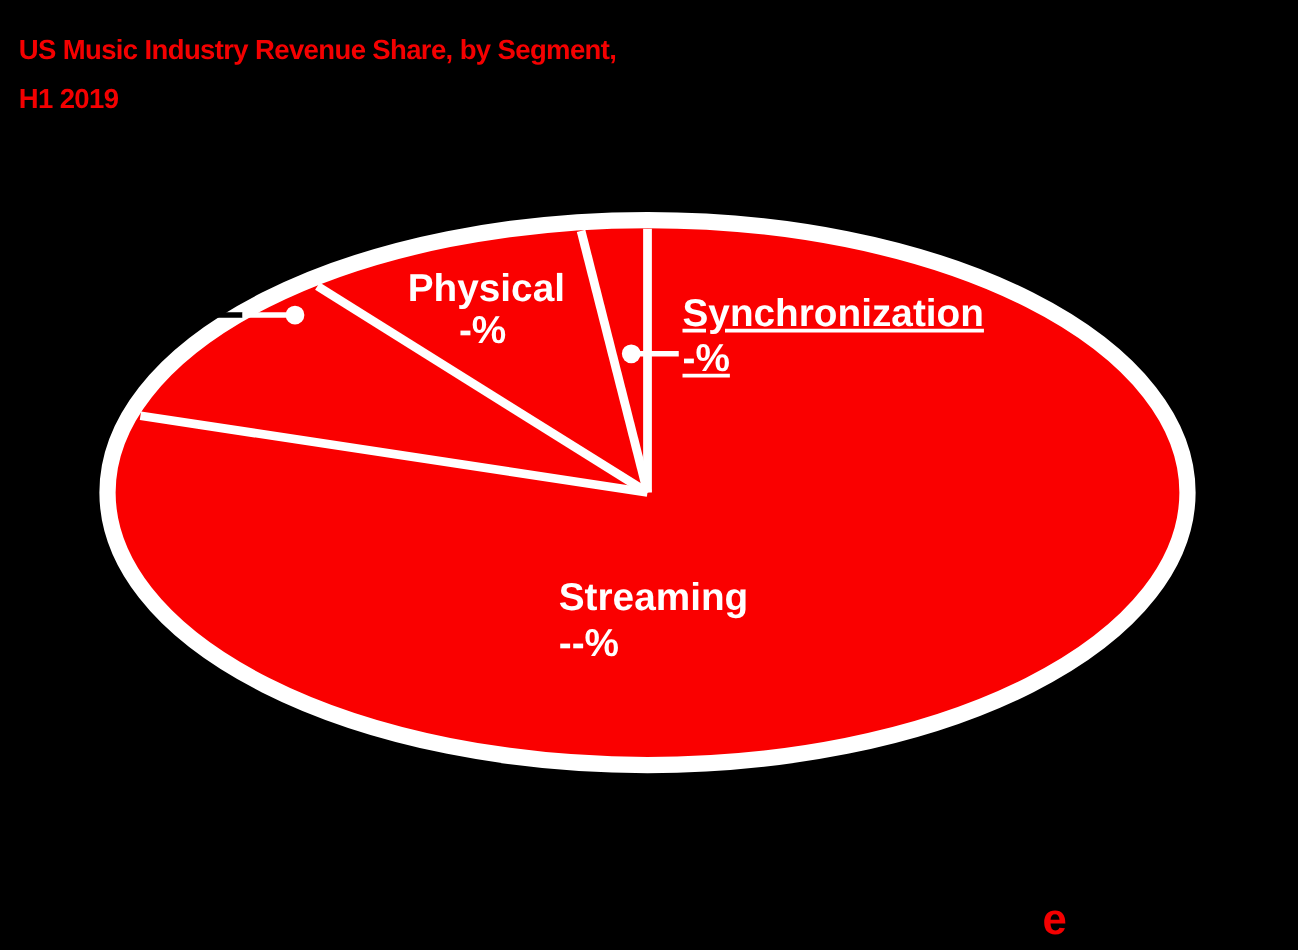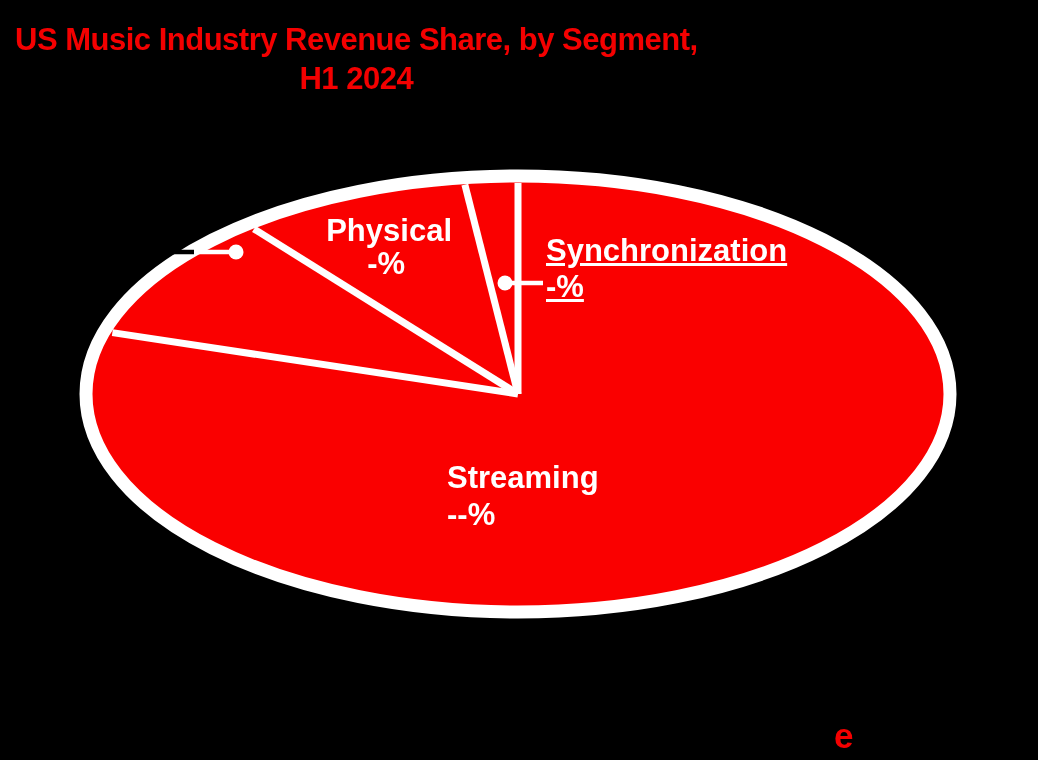--- a/index.html
+++ b/index.html
@@ -6,22 +6,22 @@
   body {
     width: 1038px; height: 760px;
     background: #000000;
     overflow: hidden;
     font-family: "Liberation Sans", sans-serif;
   }
   .stage { position: absolute; left: 0; top: 0; width: 1038px; height: 760px; }
   svg.pie { position: absolute; left: 0; top: 0; }
   .title {
     position: absolute; left: 15px; top: 20px;
-    color: #f40000; font-size: 31px; font-weight: bold;
-    line-height: 39px; letter-spacing: -0.5px; white-space: nowrap; text-align: center;
+    color: #f40000; font-size: 22px; font-weight: bold;
+    line-height: 39px; letter-spacing: -0.5px; white-space: nowrap;
   }
   .lbl {
     position: absolute; color: #ffffff;
     font-size: 31px; font-weight: bold; white-space: nowrap;
   }
   .lbl-physical { top: 214px; right: 586px; text-align: center; line-height: 33px; }
   .lbl-physical .val { padding-right: 6px; }
   .lbl-sync { top: 233px; left: 546px; line-height: 36px; text-decoration: underline; }
   .lbl-streaming { top: 459px; left: 447px; line-height: 37px; }
   .lbl-downloads { top: 219px; right: 894px; text-align: right; line-height: 33px; color: #000000; }
@@ -30,21 +30,21 @@
     color: #f40000; font-size: 35px; font-weight: bold;
   }
 </style>
 </head>
 <body>
 
 <div class="stage">
 
   <div class="title">
     <div>US Music Industry Revenue Share, by Segment,</div>
-    <div>H1 2024</div>
+    <div>H1 2019</div>
   </div>
 
   <svg id="pie-svg" class="pie" width="1038" height="760" viewBox="0 0 1038 760" xmlns="http://www.w3.org/2000/svg">
       <ellipse cx="518" cy="394" rx="432" ry="218" fill="#fa0000" stroke="#ffffff" stroke-width="13"></ellipse>
       <line x1="518" y1="394" x2="518" y2="183" stroke="#ffffff" stroke-width="7"></line>
       <line x1="518" y1="394" x2="112.35409013905587" y2="332.5913687992346" stroke="#ffffff" stroke-width="7"></line>
       <line x1="518" y1="394" x2="253.93798107304025" y2="228.91553896833992" stroke="#ffffff" stroke-width="7"></line>
       <line x1="518" y1="394" x2="464.8587089687352" y2="184.66379802264518" stroke="#ffffff" stroke-width="7"></line>
       <line x1="150" y1="252" x2="194" y2="252" stroke="#000000" stroke-width="4.5"></line>
       <line x1="194" y1="252" x2="236" y2="252" stroke="#ffffff" stroke-width="4.5"></line>

